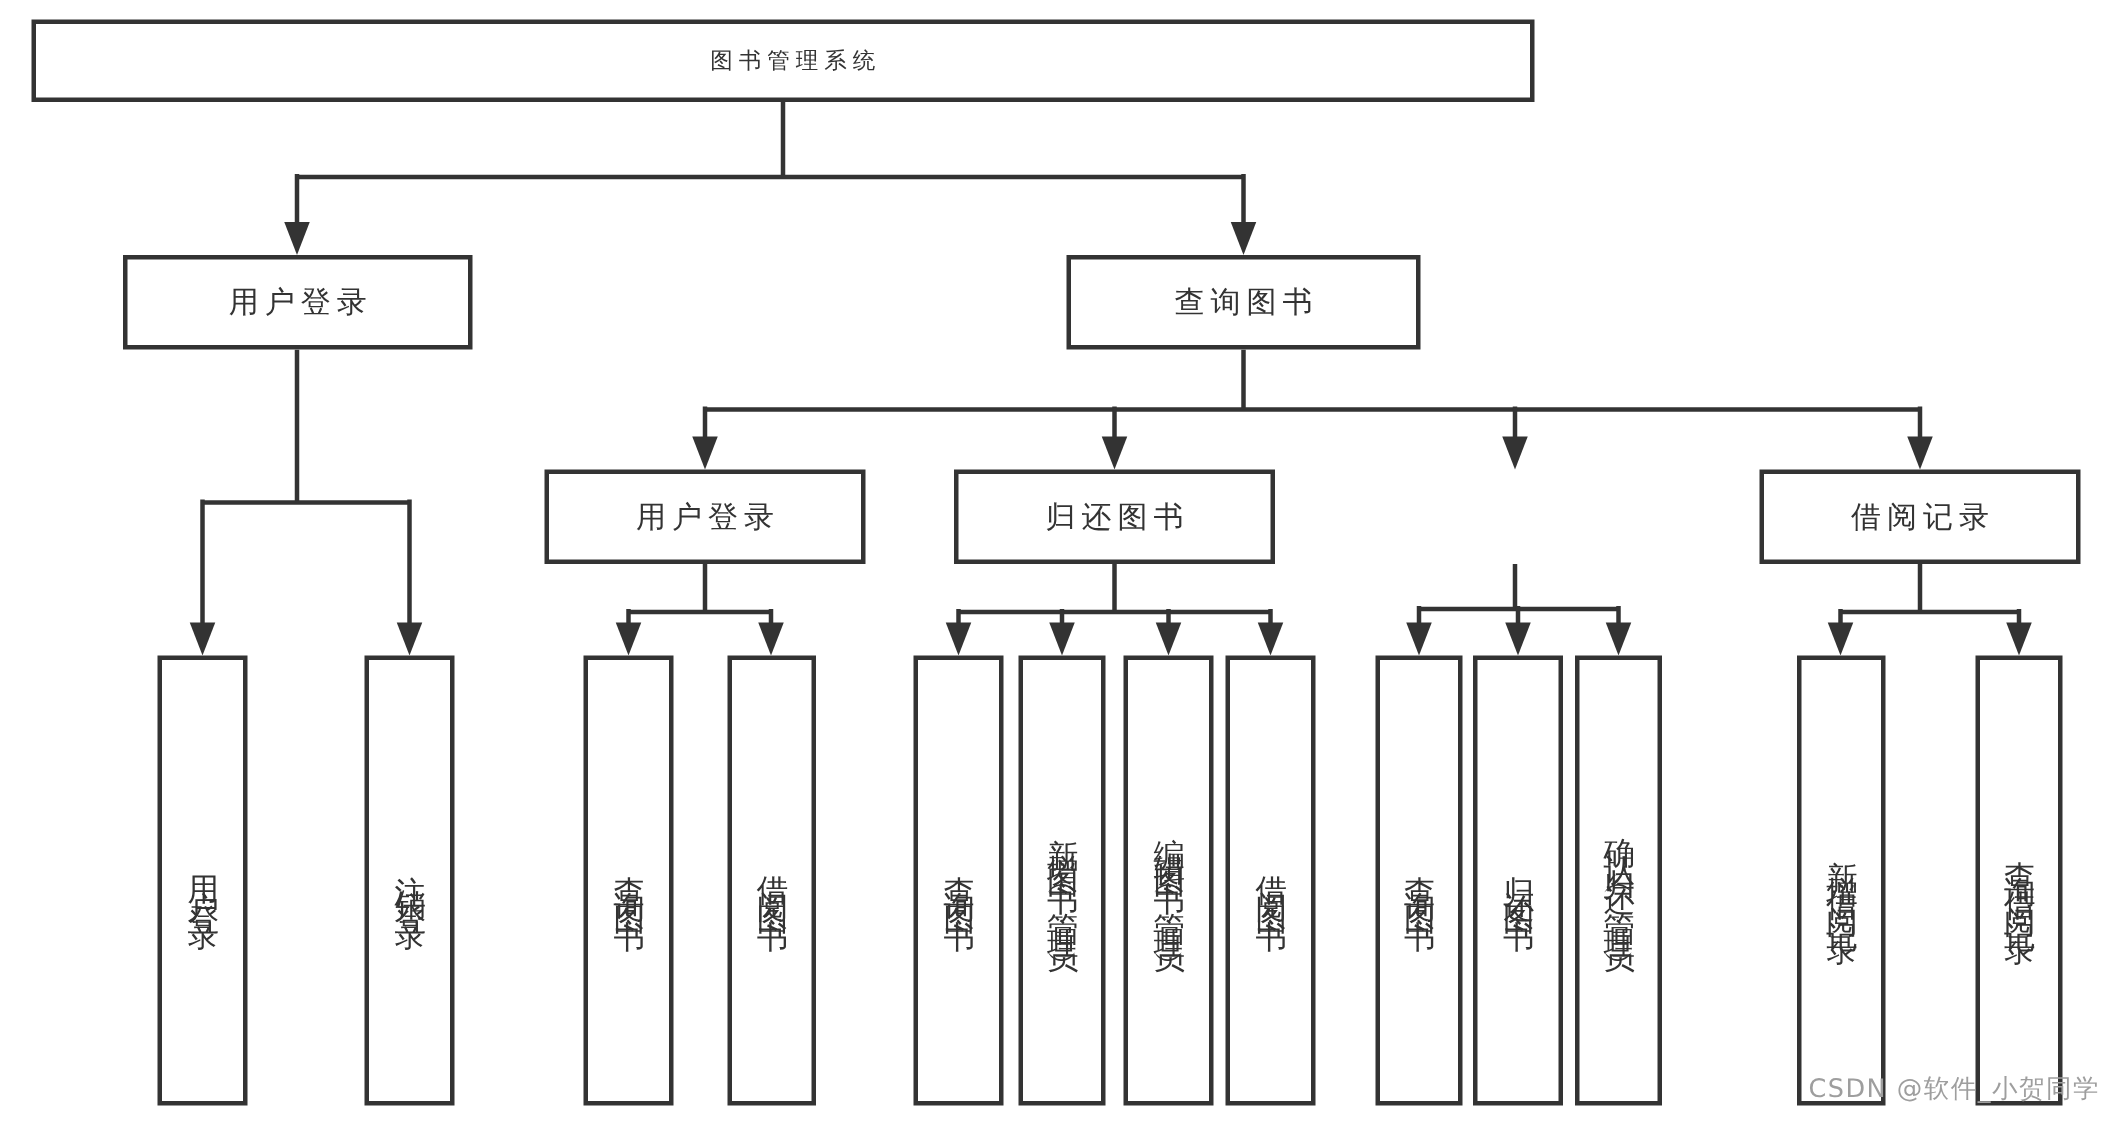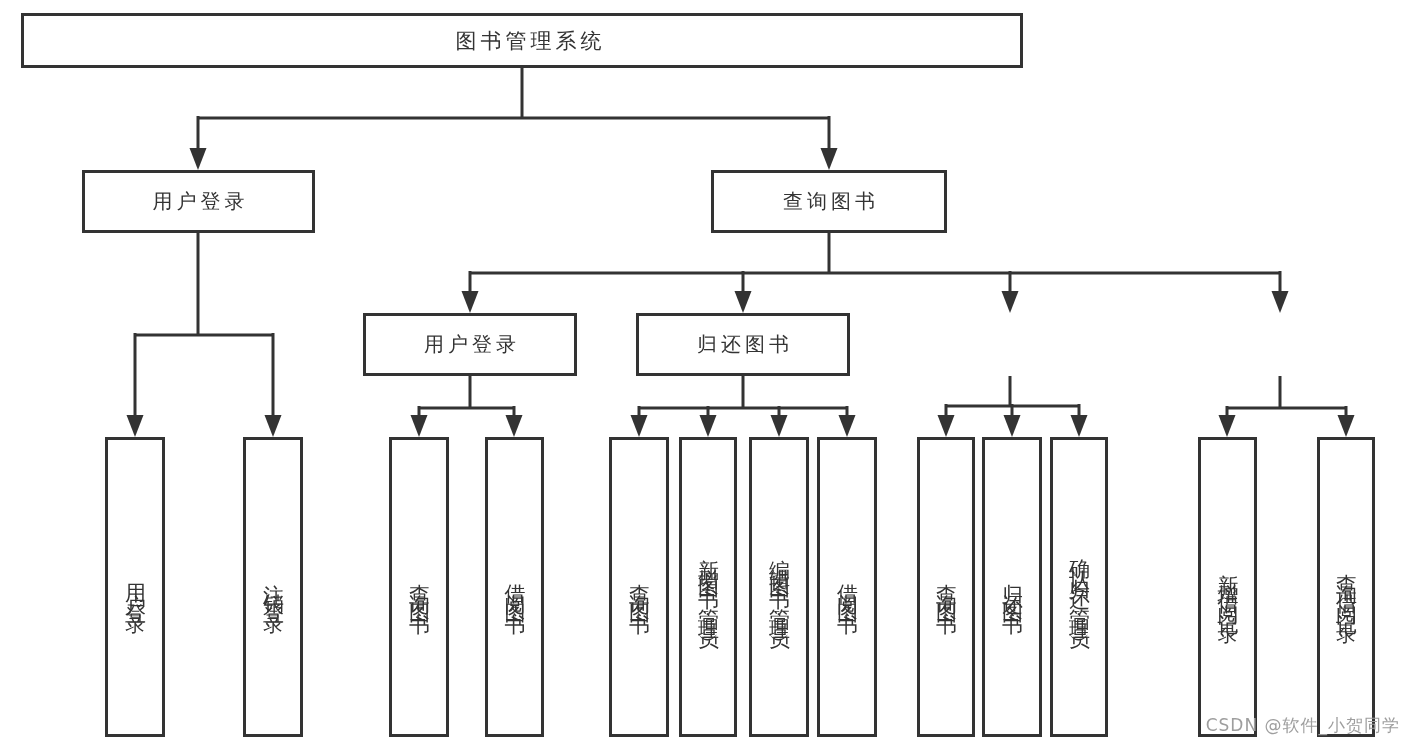--- a/index.html
+++ b/index.html
@@ -27,21 +27,21 @@
     align-items:center;
     justify-content:center;
     text-align:center;
   }
   .node.h span{
     font-size:20px;
     letter-spacing:4px;
     text-indent:4px;
     white-space:nowrap;
   }
-  .node.title span{font-size:21px;margin-left:13px;}
+  .node.title span{font-size:15px;margin-left:13px;}
   .node.v span{
     writing-mode:vertical-rl;
     text-orientation:mixed;
     font-size:21px;
     letter-spacing:10px;
     line-height:1;
     white-space:nowrap;
   }
   .watermark{
     position:absolute;
@@ -132,20 +132,23 @@
   <div class="node h" style="left:711px;top:170px;width:236px;height:63px">
     <span>查询图书</span>
   </div>
 
   <div class="node h" style="left:363px;top:313px;width:214px;height:63px">
     <span>用户登录</span>
   </div>
   <div class="node h" style="left:636px;top:313px;width:214px;height:63px">
     <span>归还图书</span>
   </div>
+  <div class="node h" style="left:1173px;top:313px;width:214px;height:63px">
+    <span>借阅记录</span>
+  </div>
 
   <div class="node v" style="left:105px;top:437px;width:60px;height:300px">
     <span>用户登录</span>
   </div>
   <div class="node v" style="left:243px;top:437px;width:60px;height:300px">
     <span>注销登录</span>
   </div>
 
   <div class="node v" style="left:389px;top:437px;width:60px;height:300px">
     <span>查询图书</span>

